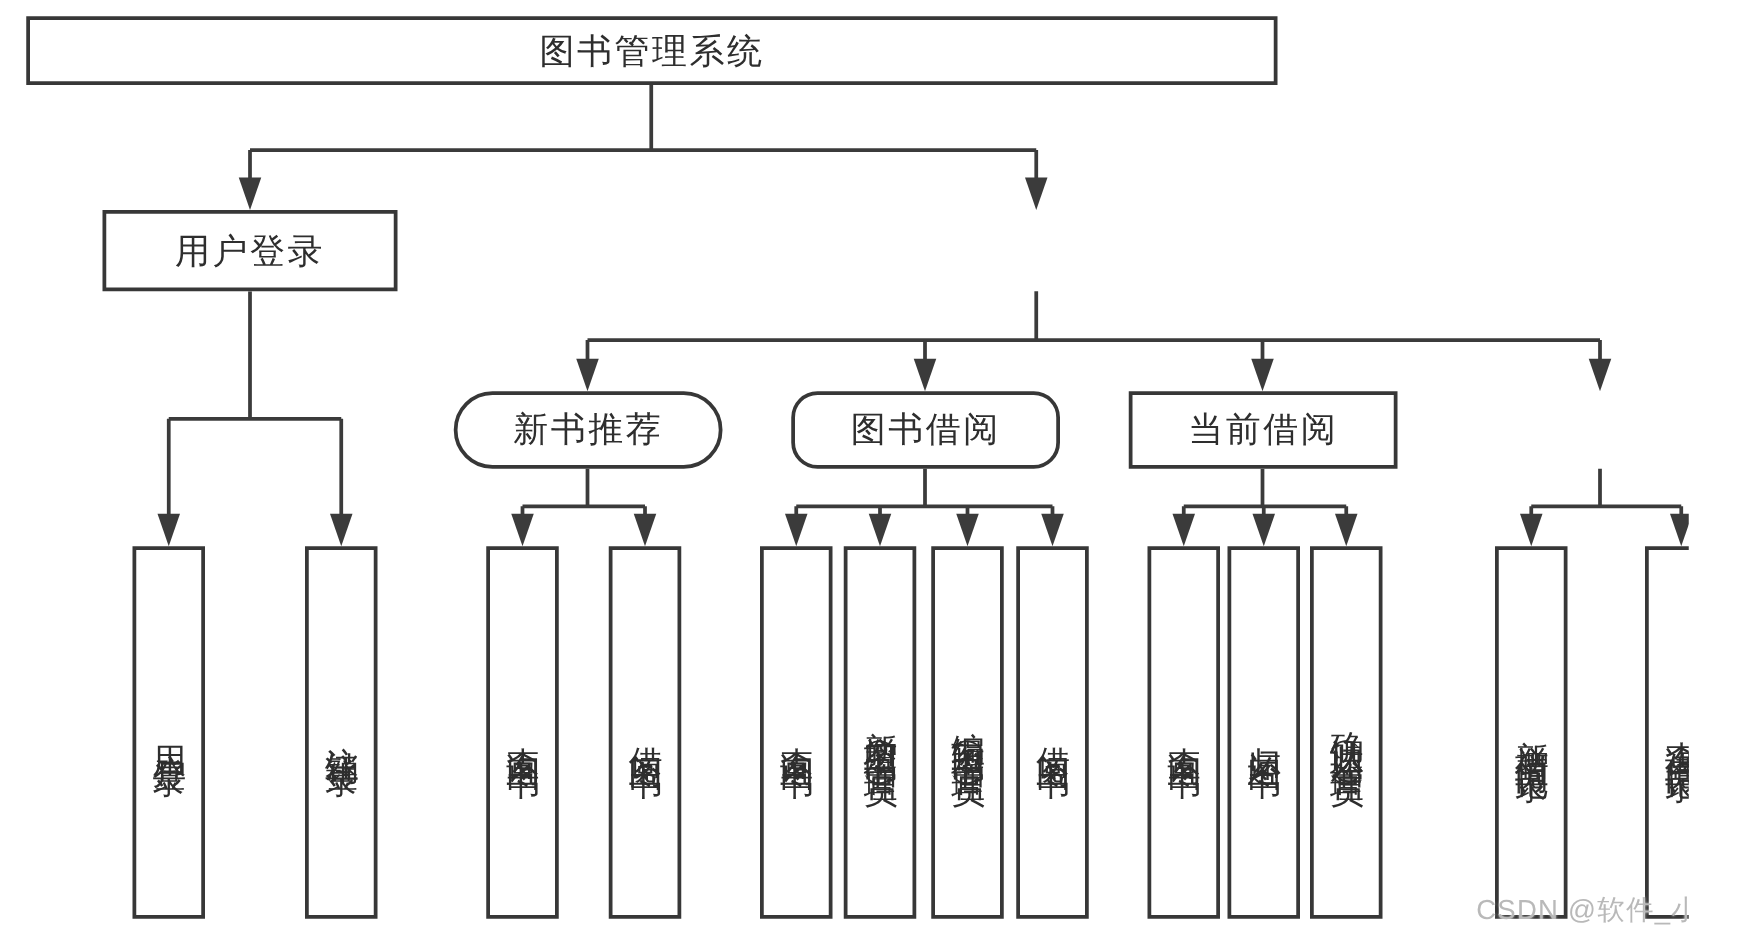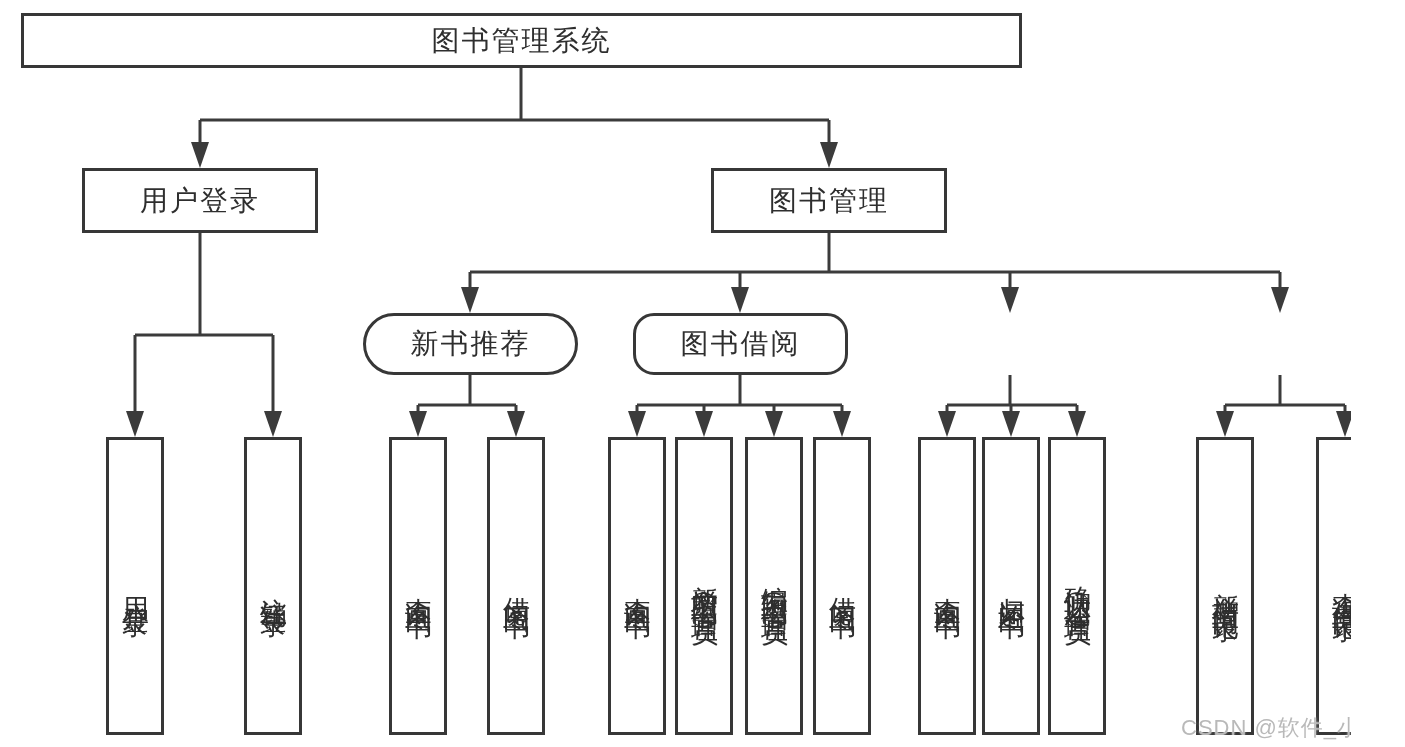--- a/index.html
+++ b/index.html
@@ -103,29 +103,29 @@
     </g>
   </svg>
 
   <div class="box hbox root">
     <span>图书管理系统</span>
   </div>
 
   <div class="box hbox lvl2 pos-a">
     <span>用户登录</span>
   </div>
-  <div class="box hbox lvl2 pos-b">
-    <span>图书管理</span>
-  </div>
 
   <div class="box lvl3 pos-a">
     <span>新书推荐</span>
   </div>
   <div class="box lvl3 pos-b">
     <span>图书借阅</span>
+  </div>
+  <div class="box lvl3 pos-c">
+    <span>当前借阅</span>
   </div>
 
   <div class="box lvl4" style="left:106px;">
     <span class="vtext">用户登录</span>
   </div>
   <div class="box lvl4" style="left:244px;">
     <span class="vtext">注销登录</span>
   </div>
 
   <div class="box lvl4" style="left:389px;">

